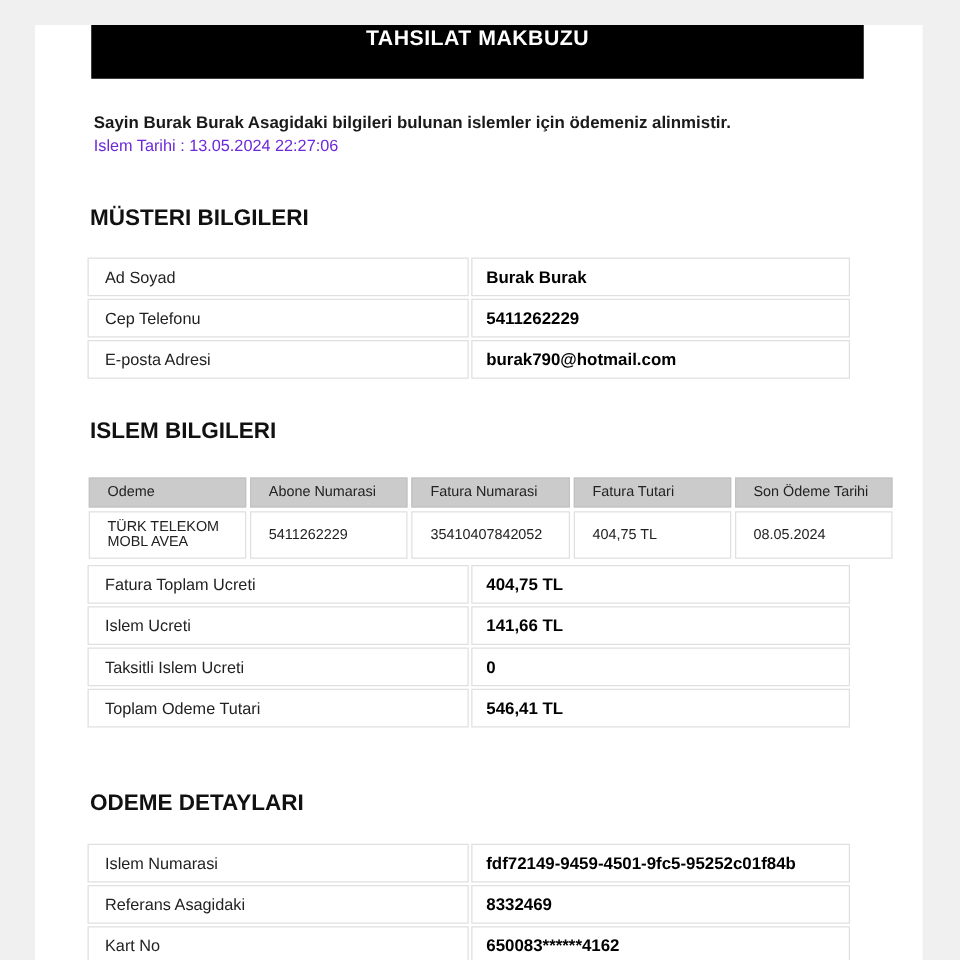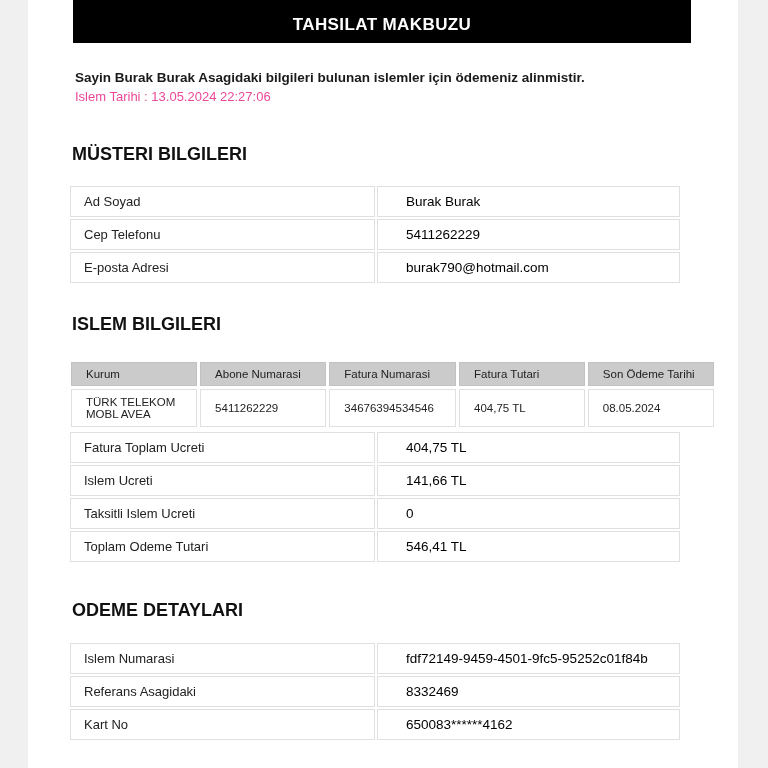--- a/index.html
+++ b/index.html
@@ -20,50 +20,51 @@
   .header-bar {
     margin-left: 45px;
     width: 618px;
     height: 43px;
     background: var(--bar_bg, #000000);
     color: #ffffff;
     text-align: center;
     font-weight: bold;
     font-size: 17px;
     letter-spacing: 0.4px;
-    padding-top: 15px;
+    padding-top: 1px;
+    margin-top: 20px;
   }
   .greeting {
     margin: 27px 0 0 47px;
     font-weight: bold;
     font-size: 13.5px;
     color: #1a1a1a;
   }
   .date-line {
     margin: 4px 0 0 47px;
     font-size: 13px;
-    color: #ec4899;
+    color: #6d28d9;
   }
   .section-heading {
     margin-left: 44px;
     font-weight: bold;
     font-size: 18px;
     color: #111;
   }
   .h-customer { margin-top: 40px; }
   .h-transaction { margin-top: 29px; }
-  .h-payment { margin-top: 36px; }
+  .h-payment { margin-top: 48px; }
 
   table { border-collapse: separate; border-spacing: 2px; margin-left: 40px; }
   td, th { border: 1px solid var(--border_color, #e0e0e0); background: #fff; }
 
   table.kv { width: 614px; margin-top: 19px; }
   table.kv td { height: 31px; vertical-align: middle; }
   table.kv td.k { width: 305px; padding-left: 13px; font-size: 13px; color: #222; }
-  table.kv td.v { padding-left: 28px; font-weight: normal; font-size: 13.5px; color: #000; }
+  table.kv td.v { padding-left: 11px; font-weight: bold; font-size: 13.5px; color: #000; }
 
   table.grid { width: 649px; margin-top: 24px; border-spacing: 3px; }
   table.grid th {
     background: var(--th_bg, #cbcbcb);
     border-color: #c2c2c2;
     font-weight: normal;
     font-size: 11.5px;
     text-align: left;
     color: #222;
     height: 24px;
@@ -109,32 +110,32 @@
         <td class="v">burak790@hotmail.com</td>
       </tr>
     </tbody>
   </table>
 
   <div class="section-heading h-transaction">ISLEM BILGILERI</div>
 
   <table class="grid">
     <thead>
       <tr>
-        <th>Kurum</th>
+        <th>Odeme</th>
         <th>Abone Numarasi</th>
         <th>Fatura Numarasi</th>
         <th>Fatura Tutari</th>
         <th>Son Ödeme Tarihi</th>
       </tr>
     </thead>
     <tbody>
       <tr>
         <td>TÜRK TELEKOM MOBL AVEA</td>
         <td>5411262229</td>
-        <td>34676394534546</td>
+        <td>35410407842052</td>
         <td>404,75 TL</td>
         <td>08.05.2024</td>
       </tr>
     </tbody>
   </table>
 
   <table class="kv fees">
     <tbody>
       <tr>
         <td class="k">Fatura Toplam Ucreti</td>

